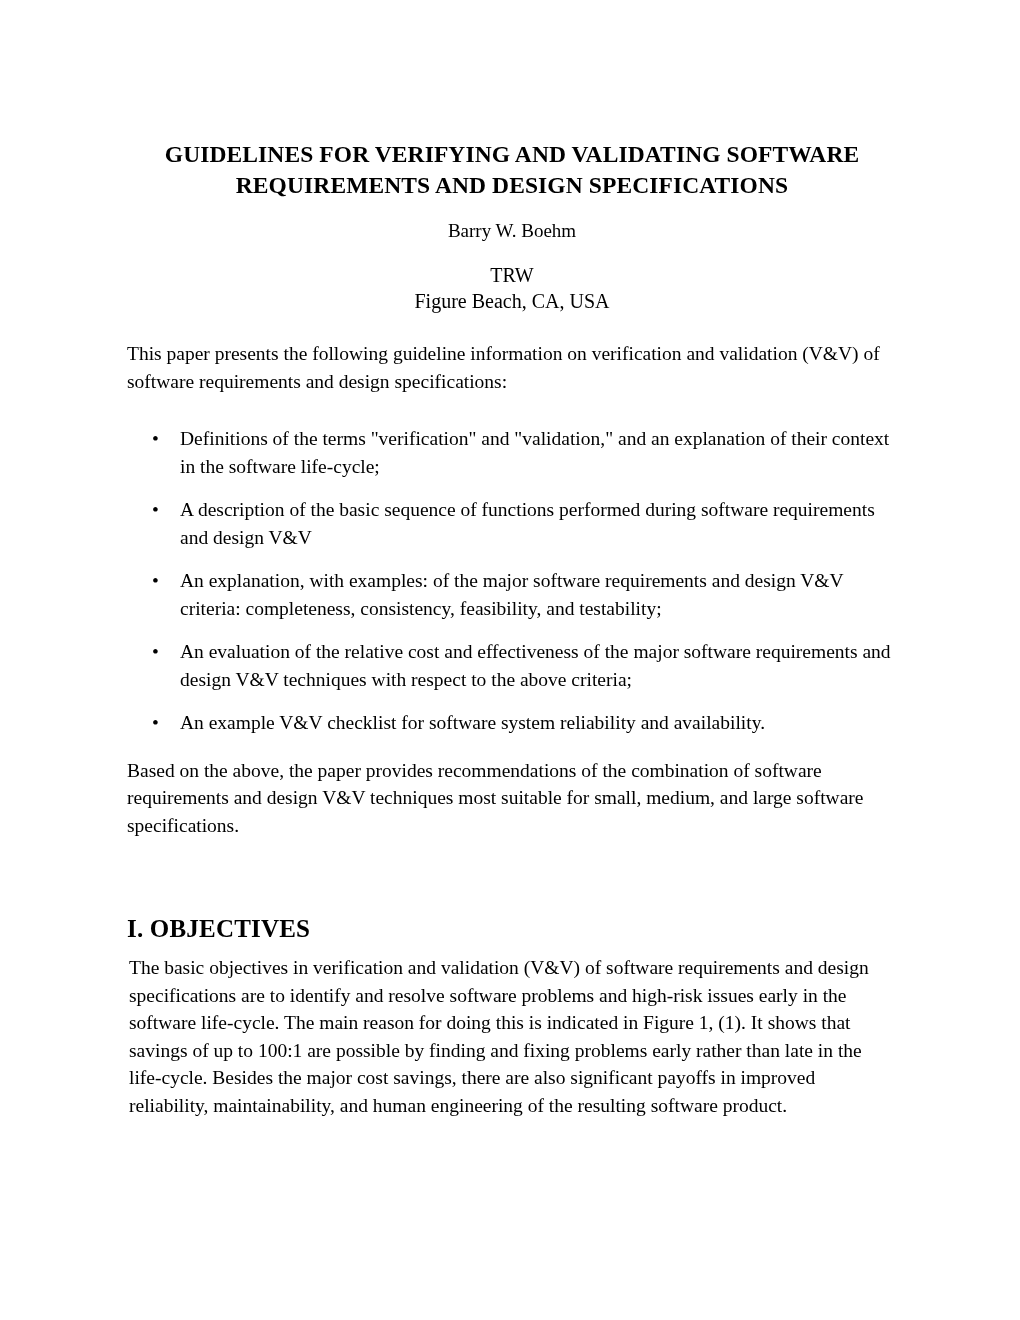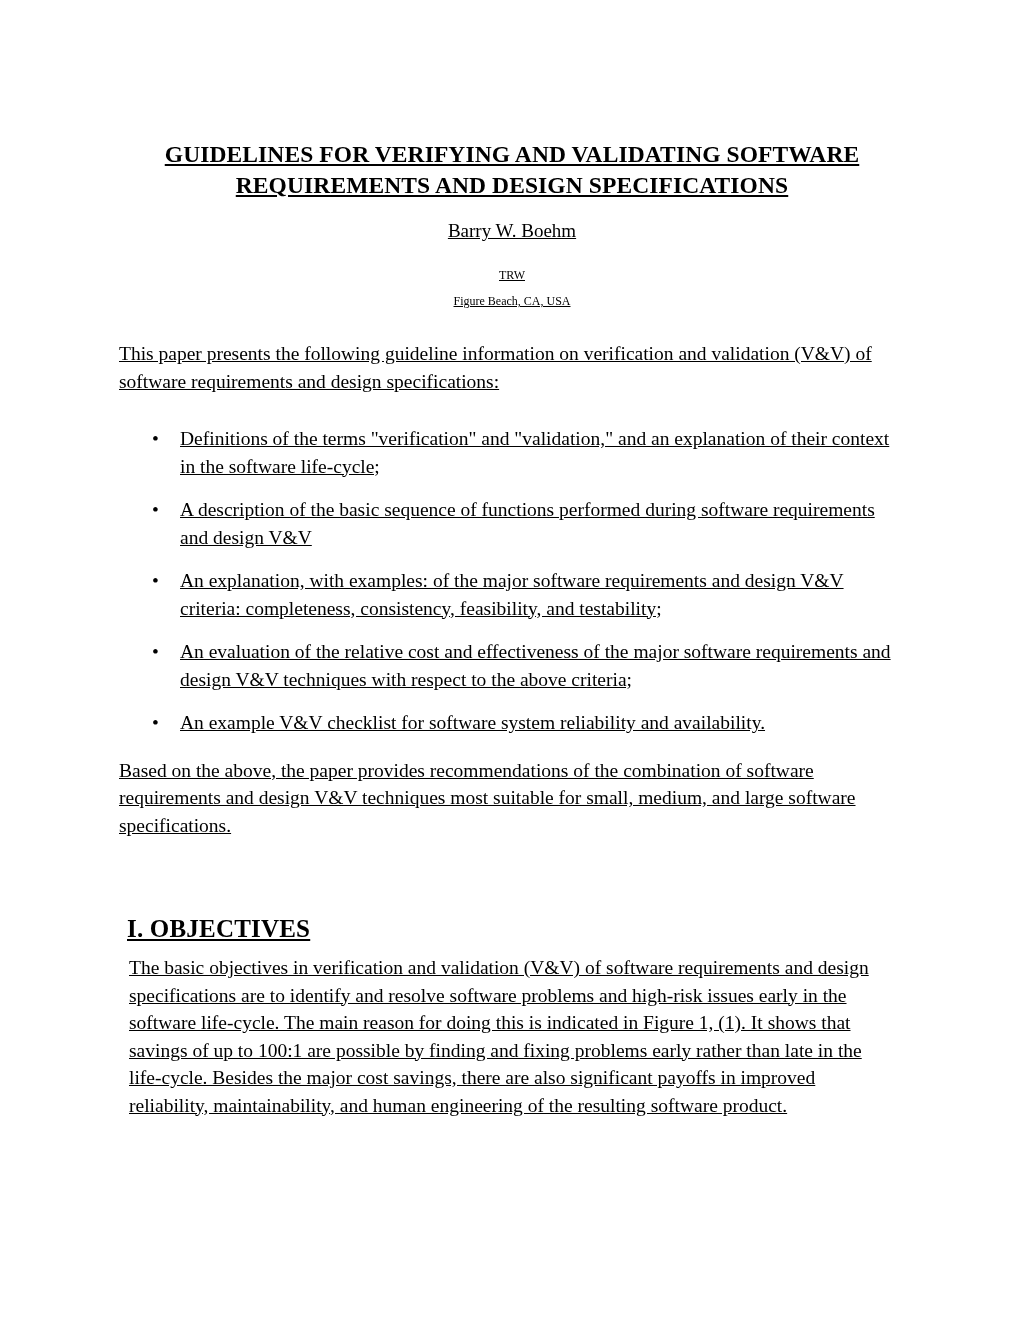--- a/index.html
+++ b/index.html
@@ -20,21 +20,20 @@
     position: relative;
     width: 1020px;
     height: 1320px;
     background: #ffffff;
     box-sizing: border-box;
     padding: 139px 115px 0 119px;
   }
 
   .content {
     width: 786px;
-    text-decoration: underline;
   }
 
   
   .doc-title {
     font-family: "Liberation Serif", "DejaVu Serif", serif;
     font-weight: bold;
     font-size: 23.5px;
     line-height: 31px;
     text-align: center;
     letter-spacing: 0.1px;
@@ -47,34 +46,34 @@
 
   .doc-author {
     text-align: center;
     font-size: 19px;
     line-height: 26px;
     margin: 17px;
   }
 
   .affiliation {
     text-align: center;
-    font-size: 12px;
+    font-size: 20px;
     line-height: 26px;
     margin: 18px 0 0 0;
   }
   .affiliation .aff-line {
     display: block;
   }
 
   
   .para {
     font-size: 19.5px;
     line-height: 27.5px;
     text-align: left;
-    margin: 0;
+    margin: 8px;
     hyphens: none;
   }
 
   .intro-para {
     margin-top: 26px;
   }
 
   .bullet-list {
     list-style: none;
     margin: 30px 0 0 0;

